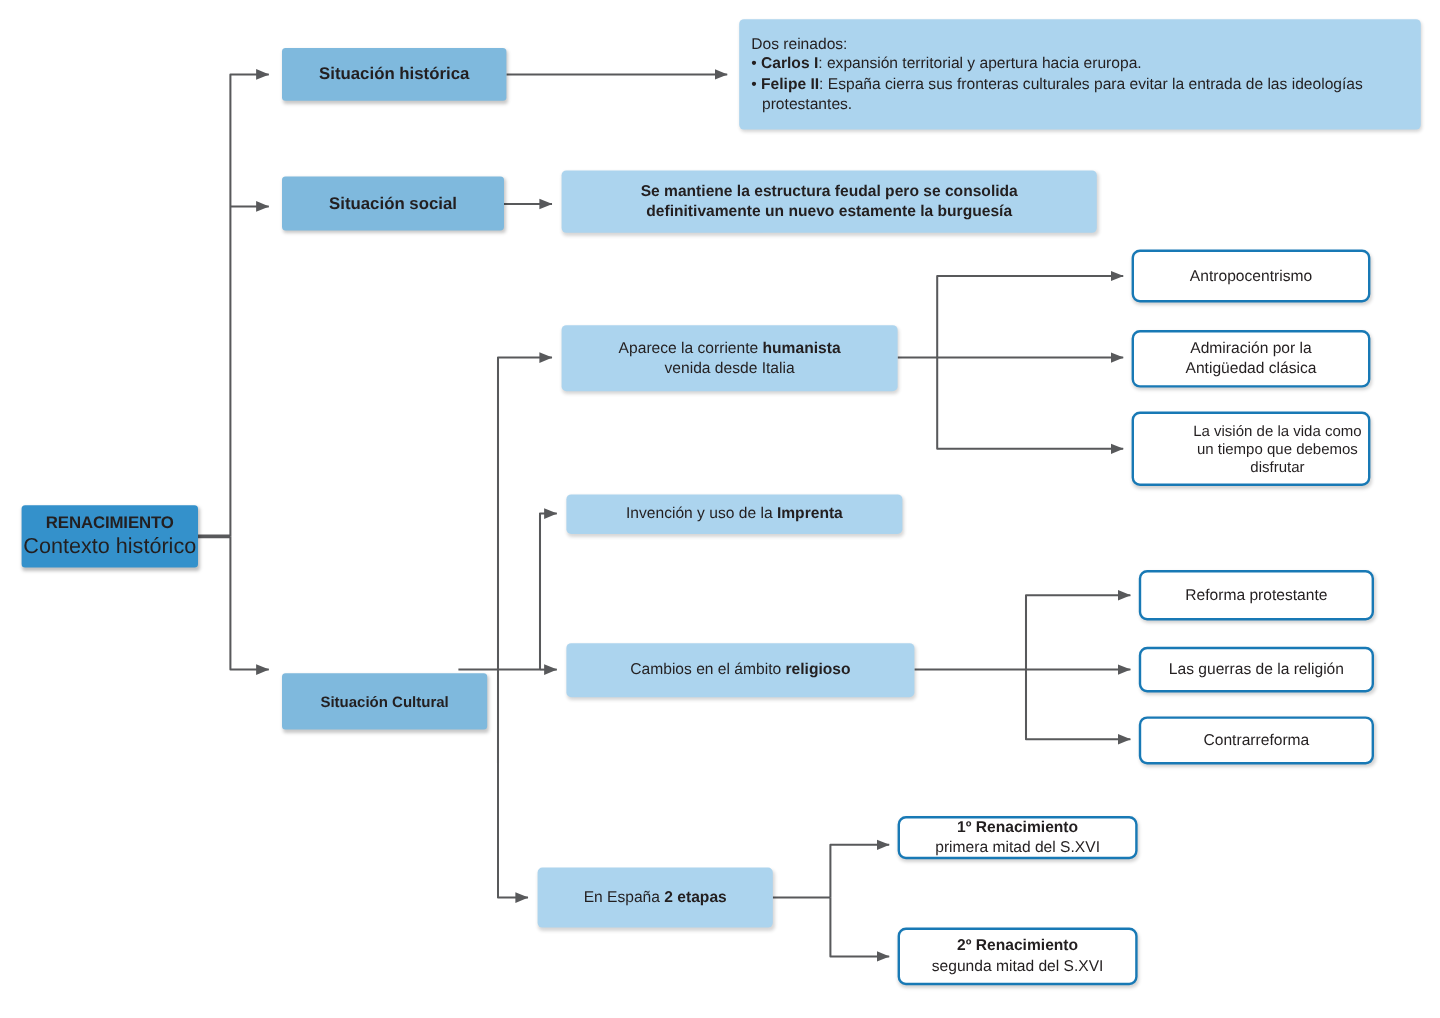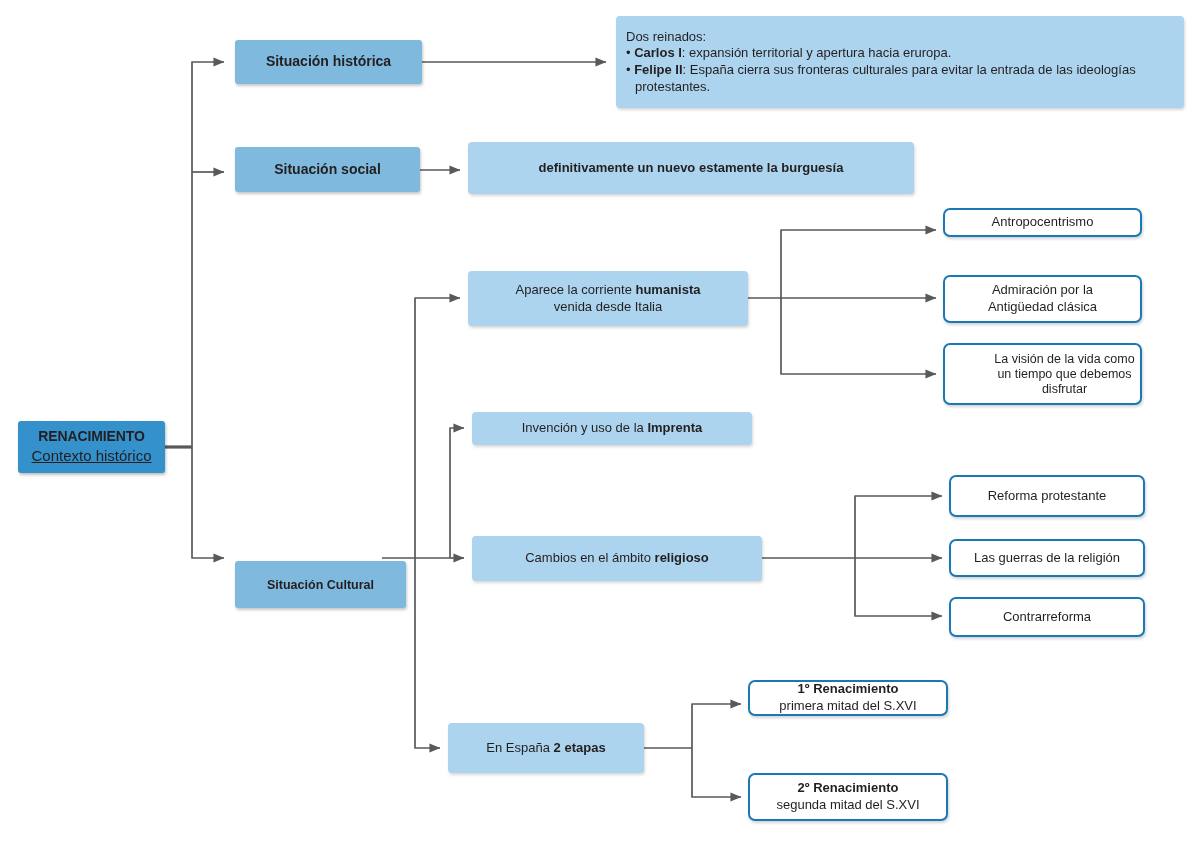--- a/index.html
+++ b/index.html
@@ -42,23 +42,22 @@
     border-radius: 3px;
     box-shadow: 1px 2px 3px rgba(0,0,0,0.25);
     flex-direction: column;
   }
   .node.root .line1 {
     font-weight: bold;
     font-size: 14px;
     letter-spacing: -0.1px;
   }
   .node.root .line2 {
-    font-size: 15px;
+    font-size: 18px;
     font-weight: normal;
-    text-decoration: underline;
   }
   
   .node.cat {
     background: #7FB9DD;
     border-radius: 3px;
     box-shadow: 1px 2px 3px rgba(0,0,0,0.22);
     font-weight: bold;
     font-size: 14px;
   }
   .node.cat.small {
@@ -164,36 +163,37 @@
       <span class="hang">•&nbsp;<b>Felipe II</b><span>: España cierra sus fronteras culturales para evitar la entrada de las ideologías protestantes.</span></span>
     </div>
   </div>
 
   <div class="node cat" style="left:235px; top:147px; width:185px; height:45px;">
     <span>Situación social</span>
   </div>
 
   <div class="node pale" style="left:468px; top:142px; width:446px; height:52px;">
     <div class="inner">
+      <span class="bul" style="font-weight:bold;">Se mantiene la estructura feudal pero se consolida</span>
       <span class="bul"><span style="font-weight:bold;">definitivamente un nuevo estamente </span><b>la burguesía</b></span>
     </div>
   </div>
 
   <div class="node cat small" style="left:235px; top:561px; width:171px; height:47px;">
     <span>Situación Cultural</span>
   </div>
 
   <div class="node pale" style="left:468px; top:271px; width:280px; height:55px;">
     <div class="inner">
       <span class="bul"><span>Aparece la corriente </span><b>humanista</b></span>
       <span class="bul">venida desde Italia</span>
     </div>
   </div>
 
-  <div class="node outline" style="left:943px; top:208px; width:199px; height:29px;">
+  <div class="node outline" style="left:943px; top:208px; width:199px; height:44px;">
     <span>Antropocentrismo</span>
   </div>
 
   <div class="node outline" style="left:943px; top:275px; width:199px; height:48px;">
     <div>
       <span class="bul">Admiración por la</span>
       <span class="bul">Antigüedad clásica</span>
     </div>
   </div>
 

